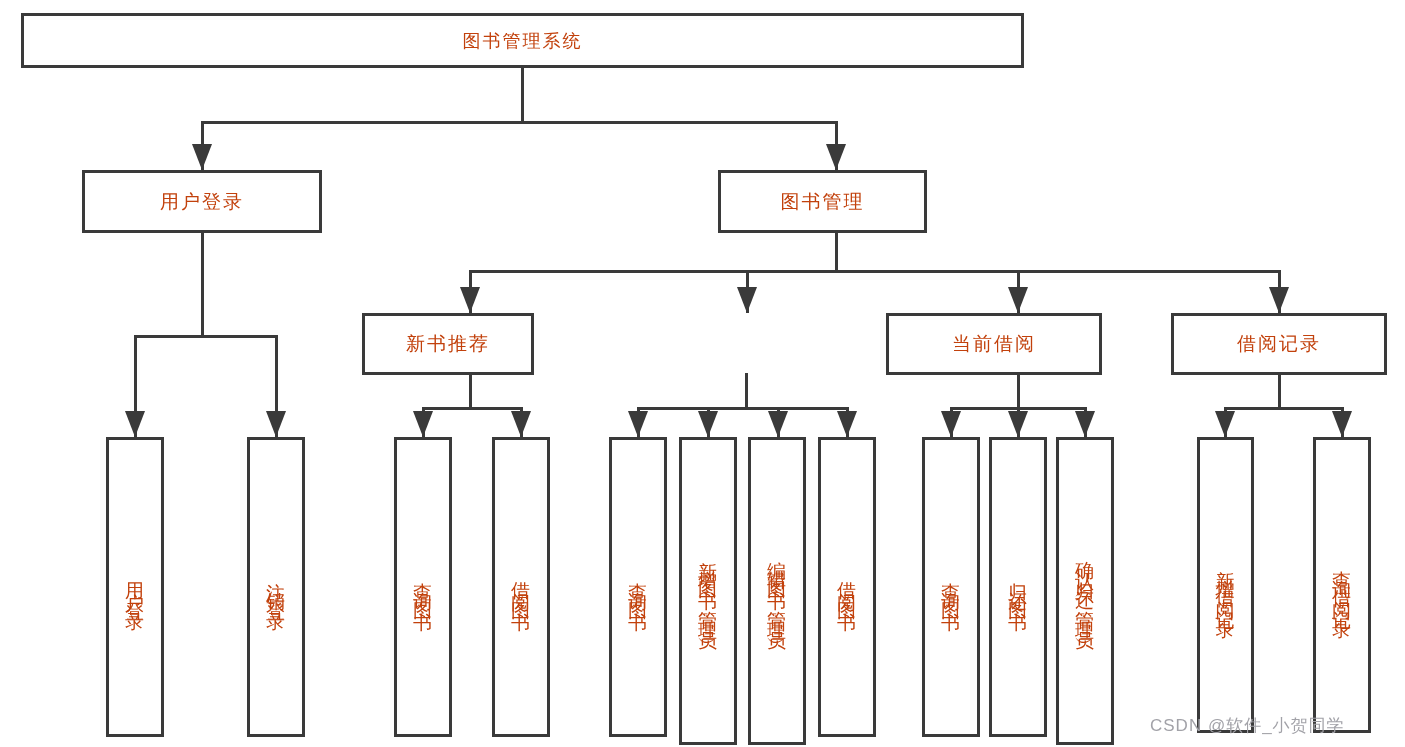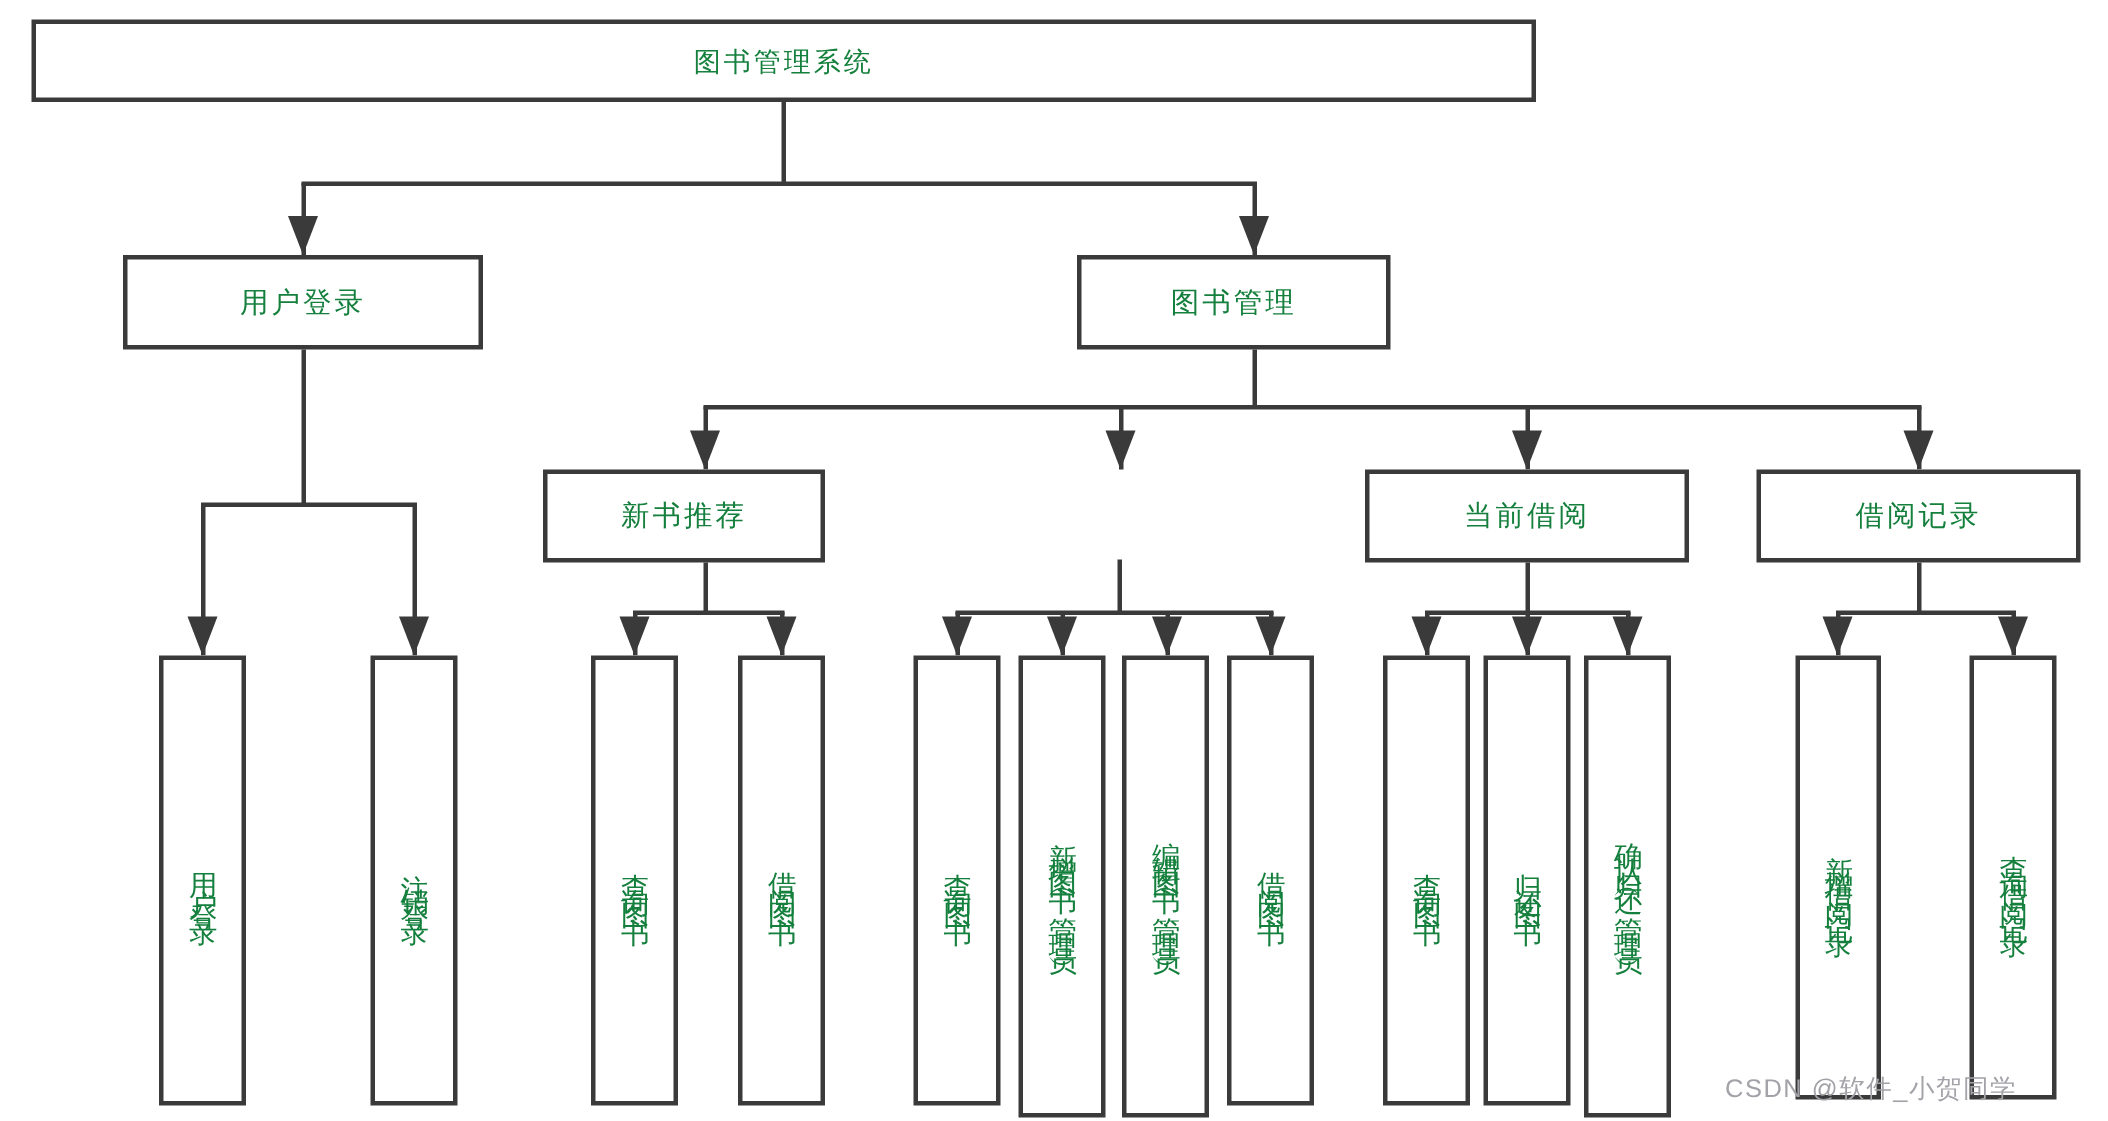--- a/index.html
+++ b/index.html
@@ -11,21 +11,21 @@
     overflow:hidden;
   }
   .box{
     position:absolute;
     box-sizing:border-box;
     border:3px solid #3a3a3a;
     background:#ffffff;
     display:flex;
     align-items:center;
     justify-content:center;
-    color:#15803d;
+    color:#c2410c;
   }
   .h-label{
     font-size:19px;
     letter-spacing:2px;
     white-space:nowrap;
   }
   .root-label{font-size:18px;}
   .v-label{
     writing-mode:vertical-rl;
     text-orientation:mixed;
@@ -119,24 +119,24 @@
     <span class="h-label root-label">图书管理系统</span>
   </div>
 
   <div class="box" style="left:82px;top:170px;width:240px;height:63px">
     <span class="h-label">用户登录</span>
   </div>
   <div class="box" style="left:718px;top:170px;width:209px;height:63px">
     <span class="h-label">图书管理</span>
   </div>
 
-  <div class="box" style="left:362px;top:313px;width:188px;height:62px">
+  <div class="box" style="left:362px;top:313px;width:172px;height:62px">
     <span class="h-label">新书推荐</span>
   </div>
-  <div class="box" style="left:910px;top:313px;width:216px;height:62px">
+  <div class="box" style="left:886px;top:313px;width:216px;height:62px">
     <span class="h-label">当前借阅</span>
   </div>
   <div class="box" style="left:1171px;top:313px;width:216px;height:62px">
     <span class="h-label">借阅记录</span>
   </div>
 
   <div class="box" style="left:106px;top:437px;width:58px;height:300px">
     <span class="v-label">用户登录</span>
   </div>
   <div class="box" style="left:247px;top:437px;width:58px;height:300px">

